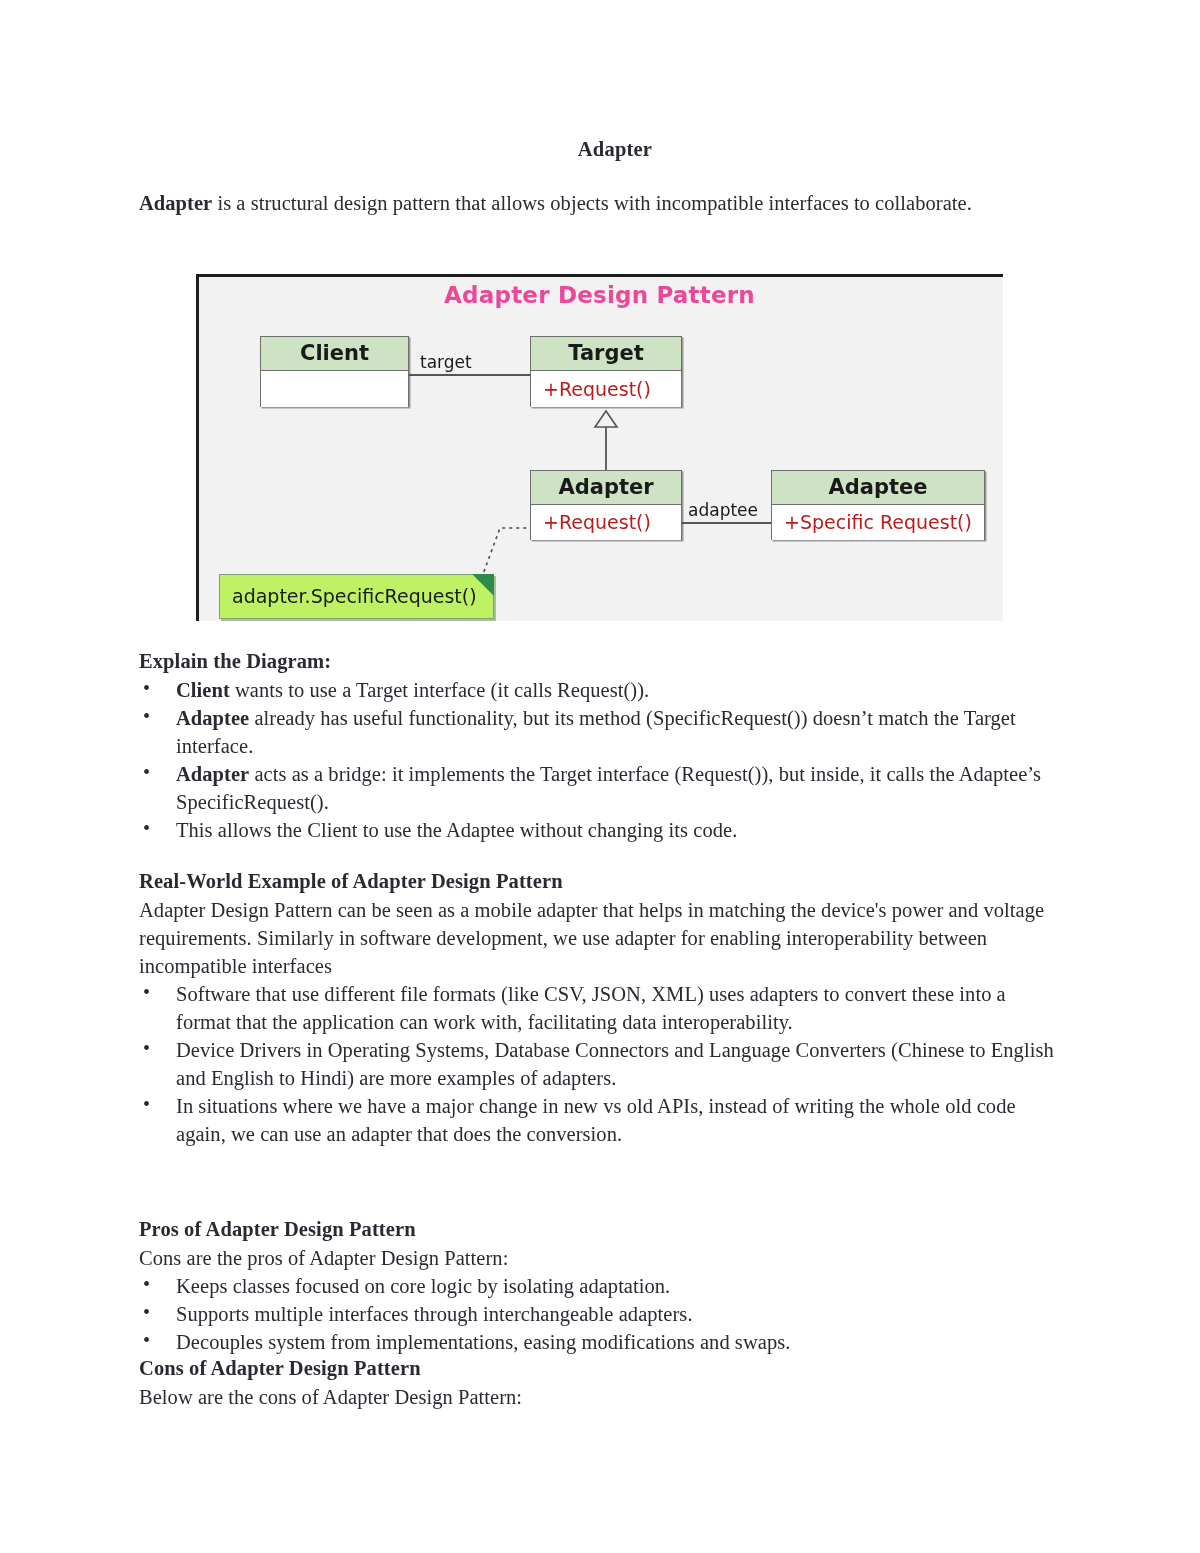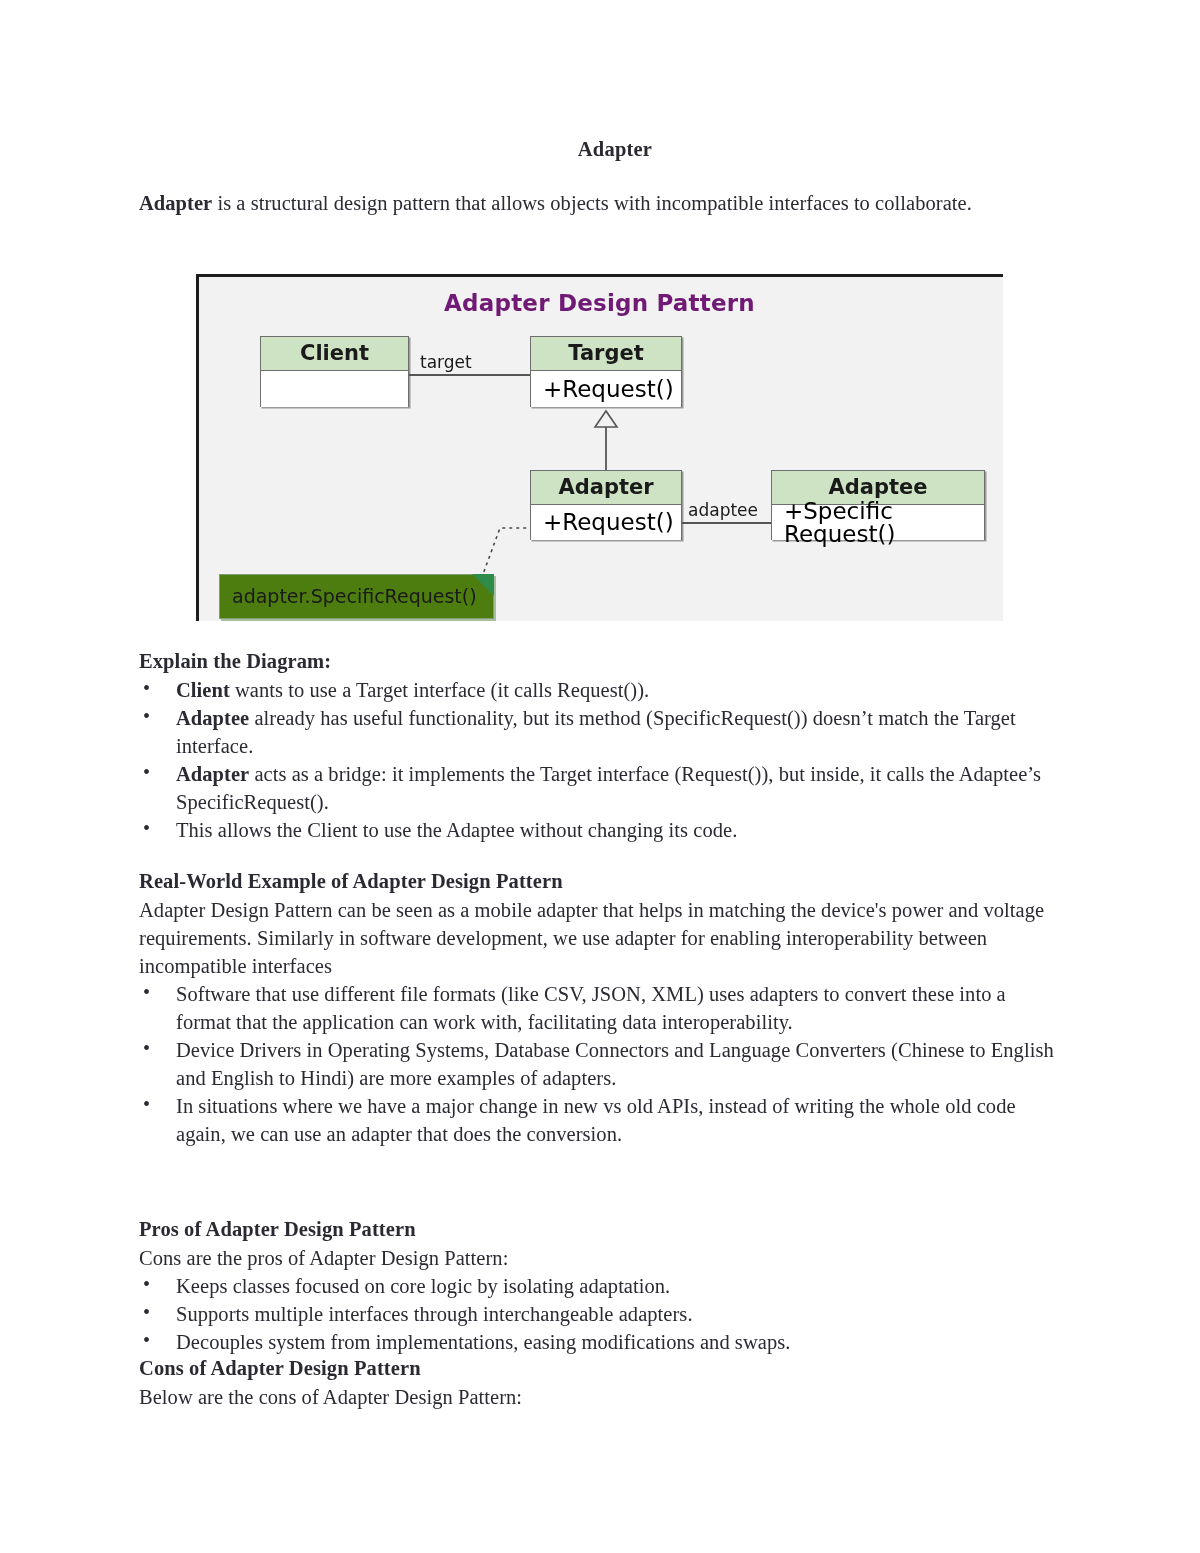--- a/index.html
+++ b/index.html
@@ -95,27 +95,27 @@
     width: 807px;
     height: 347px;
     background: #f2f2f2;
     border-top: 3px solid #1d1d1d;
     border-left: 3px solid #1d1d1d;
     box-sizing: border-box;
   }
   .diagram-title {
     position: absolute;
     left: 0;
-    top: 16px;
+    top: 8px;
     width: 807px;
     text-align: center;
     font-family: "DejaVu Sans", sans-serif;
     font-size: 23px;
     font-weight: bold;
-    color: #701a75;
+    color: #ec4899;
     letter-spacing: 0.2px;
   }
 
   .uml-box {
     position: absolute;
     box-sizing: border-box;
     border: 1.5px solid #6e6e6e;
     background: #ffffff;
     box-shadow: 1.5px 1.5px 0 0 #9a9a9a;
   }
@@ -127,22 +127,22 @@
     font-weight: bold;
     color: #1a1a1a;
     text-align: center;
     line-height: 1;
     display: flex;
     align-items: center;
     justify-content: center;
   }
   .uml-body {
     font-family: "DejaVu Sans", sans-serif;
-    font-size: 23px;
-    color: #000000;
+    font-size: 19px;
+    color: #b91c1c;
     display: flex;
     align-items: center;
     padding-left: 12px;
     background: #ffffff;
     line-height: 1;
   }
   .uml-body.empty { padding: 0; }
 
   .edge-label {
     position: absolute;
@@ -156,21 +156,21 @@
 
   .conn {
     position: absolute;
     background: #555;
   }
   .conn-h { height: 2px; }
 
   .note {
     position: absolute;
     box-sizing: border-box;
-    background: #4d7c0f;
+    background: #bef264;
     border: 1.5px solid #7f9f74;
     box-shadow: 2px 2px 0 0 #a8bf9e;
   }
   .note-text {
     font-family: "DejaVu Sans", sans-serif;
     font-size: 19px;
     color: #1a1a1a;
     padding: 0 0 0 12px;
     line-height: 1;
     display: flex;

